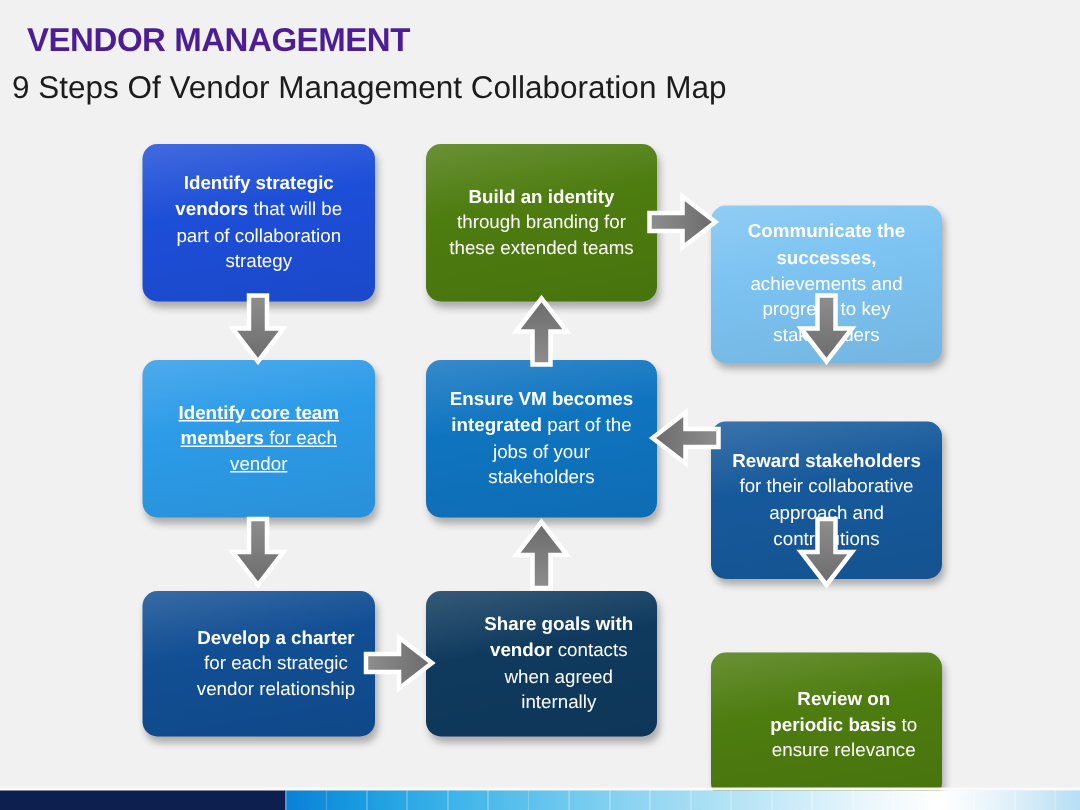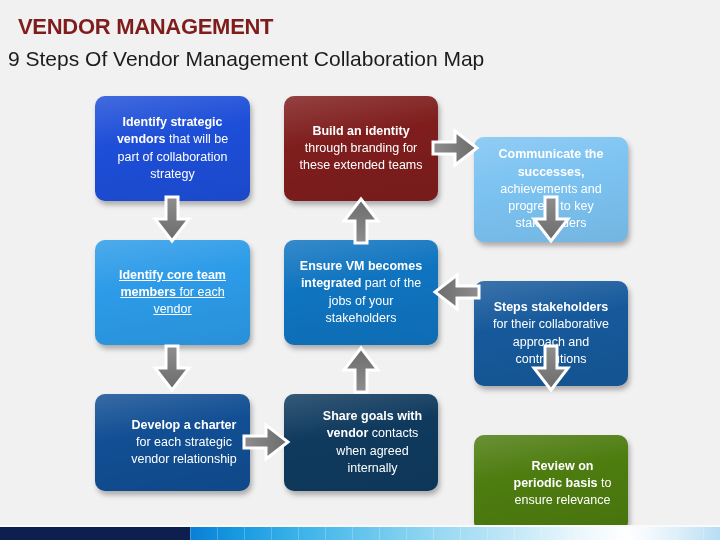--- a/index.html
+++ b/index.html
@@ -9,21 +9,21 @@
     background: #f1f1f1;
     overflow: hidden;
   }
   .slide {
     position: relative;
     width: 720px; height: 540px;
     background: #f1f1f1;
   }
   .title {
     position: absolute; left: 18px; top: 14px;
-    font-size: 22px; font-weight: 700; color: #7f1d1d;
+    font-size: 22px; font-weight: 700; color: #4c1d95;
     letter-spacing: -0.3px;
   }
   .subtitle {
     position: absolute; left: 8px; top: 47px;
     font-size: 21px; font-weight: 400; color: #1c1c1c;
   }
   .box {
     position: absolute;
     border-radius: 10px;
     color: #ffffff;
@@ -92,39 +92,39 @@
         <stop offset="0" stop-color="#8e8e8e"></stop>
         <stop offset="1" stop-color="#6b6b6b"></stop>
       </linearGradient>
     </defs>
   </svg>
 
   <div class="box r1 c1" style="background-color: #1d4ed8;">
     <div class="sheen"></div>
     <div class="txt"><b>Identify strategic vendors</b><span> that will be part of collaboration strategy</span></div>
   </div>
-  <div class="box r1 c2" style="background-color: #7f1d1d; justify-content: center;">
+  <div class="box r1 c2" style="background-color: #4d7c0f; justify-content: center;">
     <div class="sheen"></div>
     <div class="txt"><b>Build an identity</b><span> through branding for these extended teams</span></div>
   </div>
   <div class="box r1 c3" style="background-color: rgb(124, 195, 242);">
     <div class="sheen"></div>
     <div class="txt"><b>Communicate the successes,</b><span> achievements and progress to key stakeholders</span></div>
   </div>
   <div class="box r2 c1" style="background-color: rgb(44, 155, 232); text-decoration: underline;">
     <div class="sheen"></div>
     <div class="txt"><b>Identify core team members</b><span> for each vendor</span></div>
   </div>
   <div class="box r2 c2" style="background-color: rgb(15, 116, 192);">
     <div class="sheen"></div>
     <div class="txt"><b>Ensure VM becomes integrated</b><span> part of the jobs of your stakeholders</span></div>
   </div>
   <div class="box r2 c3" style="background-color: rgb(22, 89, 155);">
     <div class="sheen"></div>
-    <div class="txt"><b>Steps stakeholders</b><span> for their collaborative approach and contributions</span></div>
+    <div class="txt"><b>Reward stakeholders</b><span> for their collaborative approach and contributions</span></div>
   </div>
   <div class="box r3 c1" style="background-color: rgb(17, 78, 147);">
     <div class="sheen"></div>
     <div class="txt"><b>Develop a charter</b><span> for each strategic vendor relationship</span></div>
   </div>
   <div class="box r3 c2" style="background-color: rgb(15, 58, 94);">
     <div class="sheen"></div>
     <div class="txt"><b>Share goals with vendor</b><span> contacts when agreed internally</span></div>
   </div>
   <div class="box r3 c3" style="background-color: #4d7c0f; justify-content: center;">

